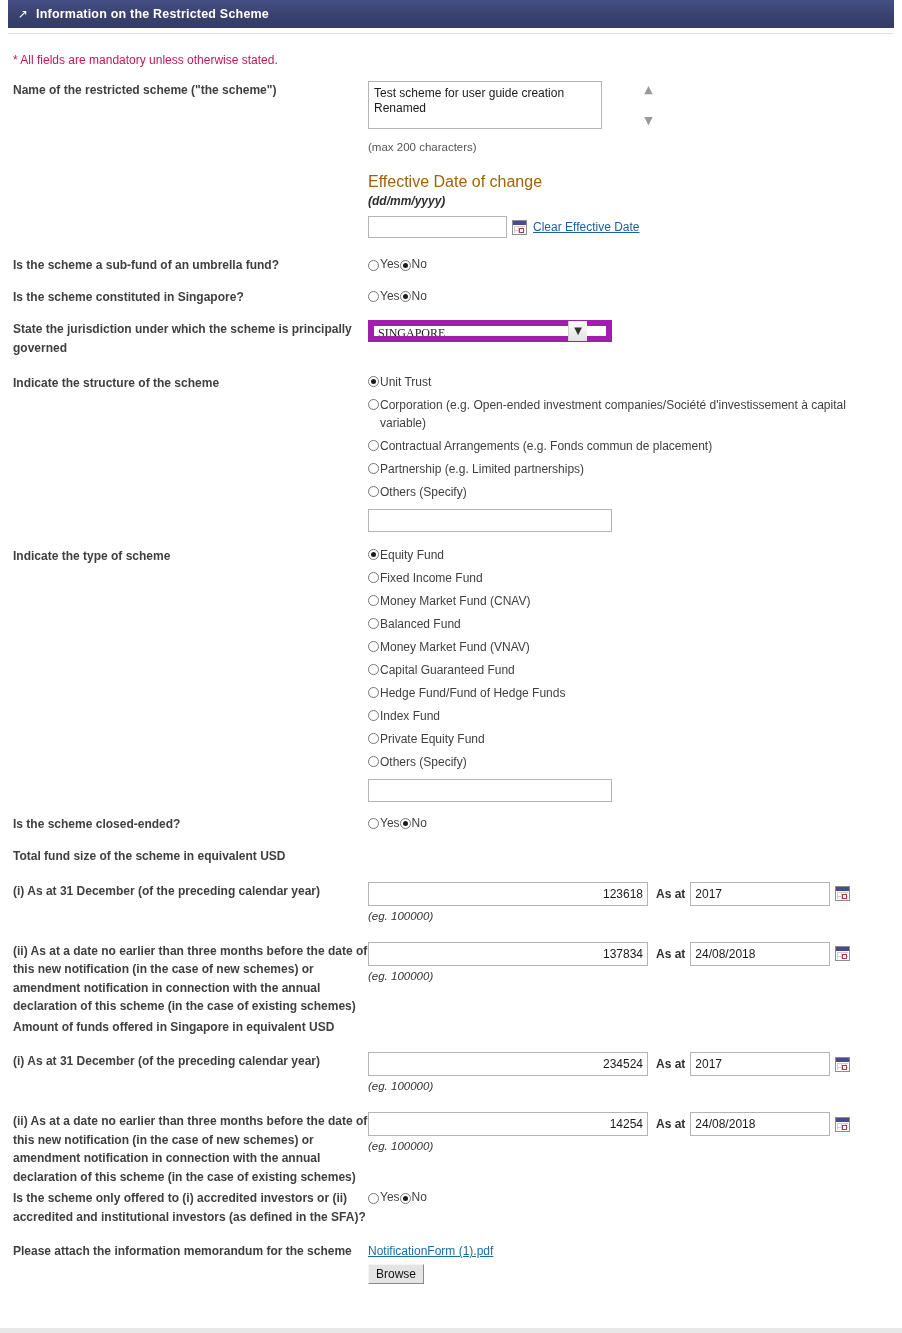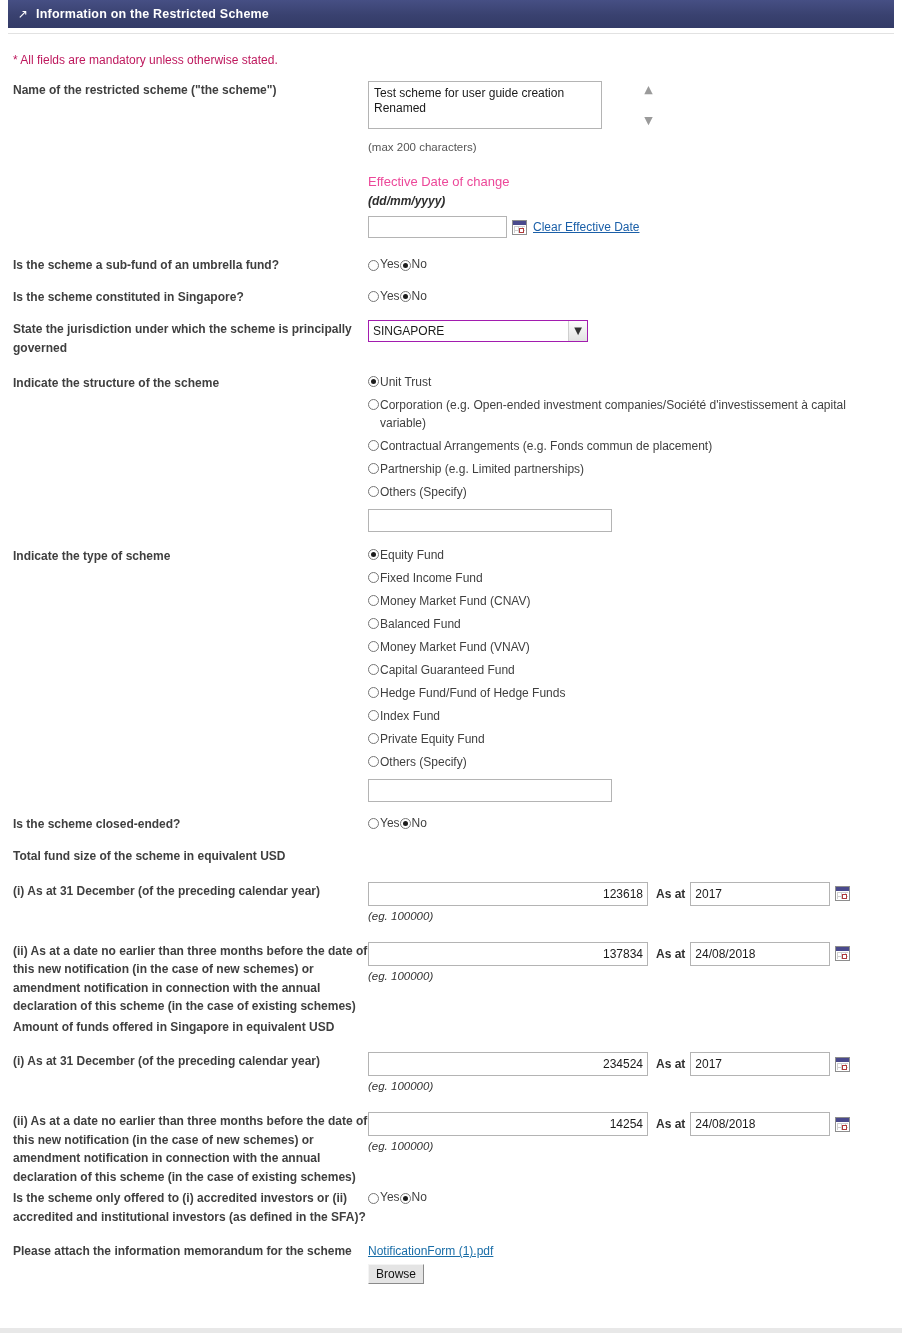--- a/index.html
+++ b/index.html
@@ -140,22 +140,22 @@
   }
   .hint-italic {
     font-size: 11.5px;
     color: #333;
     font-style: italic;
     padding-top: 1px;
   }
 
   .eff-label {
     padding-top: 17px;
-    font-size: 13px;
-    color: #ec4899;
+    font-size: 16px;
+    color: #a16207;
   }
   .eff-format {
     font-size: 12px;
     font-style: italic;
     font-weight: bold;
     color: #2f2f2f;
     padding-top: 1px;
   }
   .date-line {
     display: flex;
@@ -256,26 +256,26 @@
     left: 2px; top: 2px;
     width: 5px; height: 5px;
     border-radius: 50%;
     background: #1d1d1d;
   }
   .rb-label { padding-left: 1px; line-height: 16px; }
   .radio-stack .rb-label { max-width: 480px; line-height: 17.5px; }
 
   
   select.jur {
-    width: 220px;
+    width: 244px;
     height: 22px;
     box-sizing: border-box;
-    border: 1px solid #a21caf;
-    background: #ffffff;
-    font-family: Liberation Sans, sans-serif;
+    border: 6px solid #a21caf;
+    background: #ffffff;
+    font-family: Liberation Serif, serif;
     font-size: 12px;
     color: #1a1a1a;
     padding-left: 4px;
     -webkit-appearance: none;
     appearance: none;
   }
   .select-wrap { position: relative; width: 220px; }
   .select-arrow {
     position: absolute;
     right: 1px; top: 1px;

